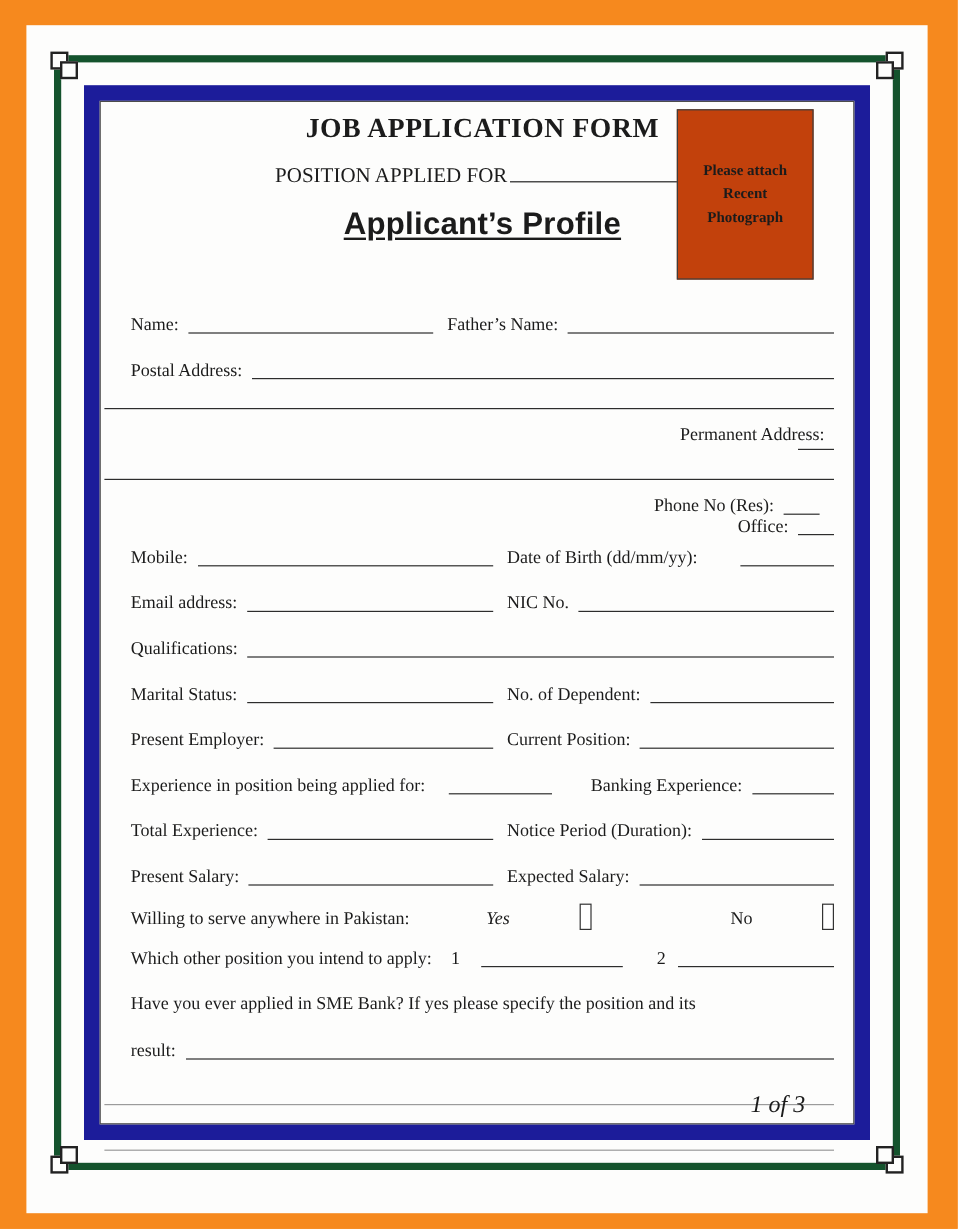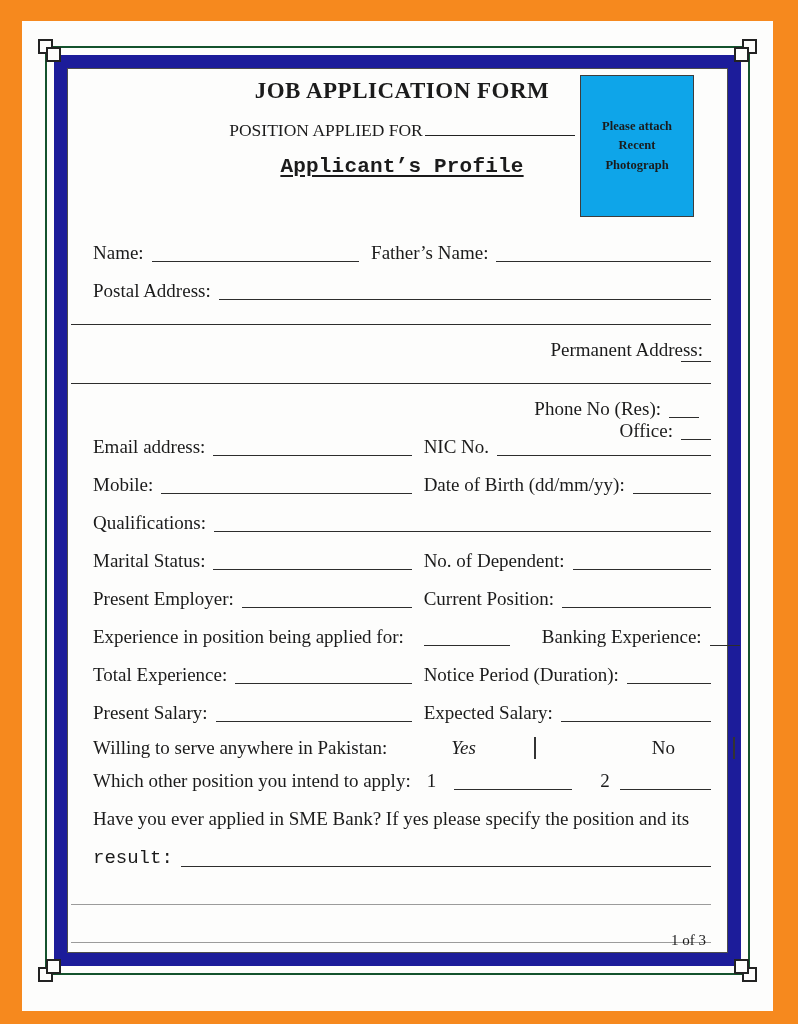--- a/index.html
+++ b/index.html
@@ -13,22 +13,22 @@
   }
   .paper {
     position: absolute;
     left: 22px; top: 21px; right: 25px; bottom: 13px;
     background: #fdfdfc;
   }
   
   .frame {
     position: absolute;
     left: 23px; top: 25px; right: 23px; bottom: 36px;
-    border: 2px solid #14532d;
-    padding: 7px;
+    border: 6px solid #14532d;
+    padding: 19px;
     box-sizing: border-box;
   }
   .frame-blue {
     position: relative;
     width: 100%; height: 100%;
     box-sizing: border-box;
     border: 13px solid var(--border_navy, #1C1C9A);
     outline: 1px solid #4c4c4c;
     outline-offset: -14px;
   }
@@ -61,51 +61,51 @@
   .position-row { margin-top: 16px; font-size: 17.5px; font-weight: normal; }
   .position-line {
     display: inline-block;
     width: 150px;
     border-bottom: 1.6px solid #222;
     height: 14px;
     margin-left: 2px;
   }
   .section-title {
     margin-top: 14px;
-    font-family: Liberation Mono, monospace;
-    font-size: 21px;
+    font-family: Liberation Sans, sans-serif;
+    font-size: 26px;
     font-weight: bold;
     text-decoration: underline;
     text-underline-offset: 3px;
     letter-spacing: 0.2px;
   }
   .photo-box {
     position: absolute;
     top: 7px; right: 17px;
     width: 112px; height: 140px;
     border: 1px solid #3d3d3d;
-    background: #0ea5e9;
+    background: #c2410c;
     display: flex;
     flex-direction: column;
     justify-content: center;
     text-align: center;
     font-size: 12.5px;
     font-weight: bold;
     line-height: 1.55;
     z-index: 2;
   }
   
-  .rows { font-size: 19px; }
+  .rows { font-size: 15px; }
   .row { display: flex; align-items: flex-end; height: 22px; margin-top: 16px; }
   .row.first { margin-top: 2px; }
   .row.cont  { margin-top: 3px; }
   .row.after-cont { margin-top: 12px; flex-direction: column; }
   .row.t13 { margin-top: 13px; gap: 40px; }
   .row.t11 { margin-top: 11px; }
-  .row.t17 { margin-top: 17px; font-family: Liberation Mono, monospace; }
+  .row.t17 { margin-top: 17px; }
   .lbl { white-space: nowrap; margin-right: 8px; }
   .line {
     flex: 1 1 auto;
     border-bottom: 1.6px solid var(--line_dark, #2d2d2d);
     height: 2px;
     margin-bottom: 2px;
     min-width: 30px;
   }
   .line.gray { border-bottom-color: var(--line_gray, #9b9b9b); }
   .line.full { margin-left: -22px; }
@@ -122,22 +122,23 @@
     box-sizing: border-box;
     background: #fff;
     margin-left: 10px;
   }
   .opt-yes { margin-left: 16px; font-style: italic; }
   .opt-no  { margin-left: 76px; }
   .num { margin-left: 8px; }
   .num2 { margin-left: 28px; margin-right: 10px; }
   .page-num {
     position: absolute;
-    right: 5px; bottom: 0;
-    font-size: 15px;
+    right: 24px; bottom: 0;
+    font-size: 20px;
+    font-style: italic;
   }
 </style>
 </head>
 <body>
 
 <div class="paper">
   <div class="frame">
     <div class="corner-sq tl-a"></div>
     <div class="corner-sq tl-b"></div>
     <div class="corner-sq tr-a"></div>
@@ -198,37 +199,37 @@
               <span class="line"></span>
             </div>
             <div class="half-r">
               <span class="lbl">Office:</span>
               <span class="line"></span>
             </div>
           </div>
 
           <div class="row">
             <div class="half-l">
-              <span class="lbl">Email address:</span>
-              <span class="line"></span>
-            </div>
-            <div class="half-r">
-              <span class="lbl">NIC No.</span>
-              <span class="line"></span>
-            </div>
-          </div>
-
-          <div class="row">
-            <div class="half-l">
               <span class="lbl">Mobile:</span>
               <span class="line"></span>
             </div>
             <div class="half-r">
               <span class="lbl">Date of Birth (dd/mm/yy):</span>
               <span class="line short"></span>
+            </div>
+          </div>
+
+          <div class="row">
+            <div class="half-l">
+              <span class="lbl">Email address:</span>
+              <span class="line"></span>
+            </div>
+            <div class="half-r">
+              <span class="lbl">NIC No.</span>
+              <span class="line"></span>
             </div>
           </div>
 
           <div class="row">
             <span class="lbl">Qualifications:</span>
             <span class="line"></span>
           </div>
 
           <div class="row">
             <div class="half-l">

